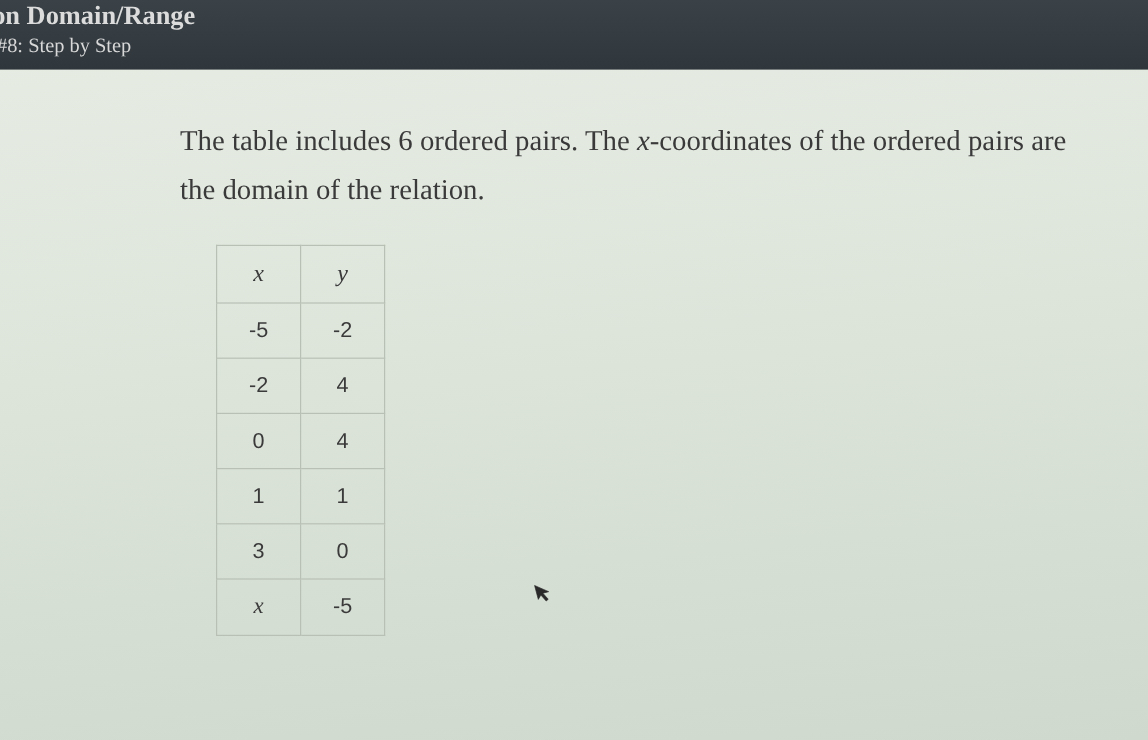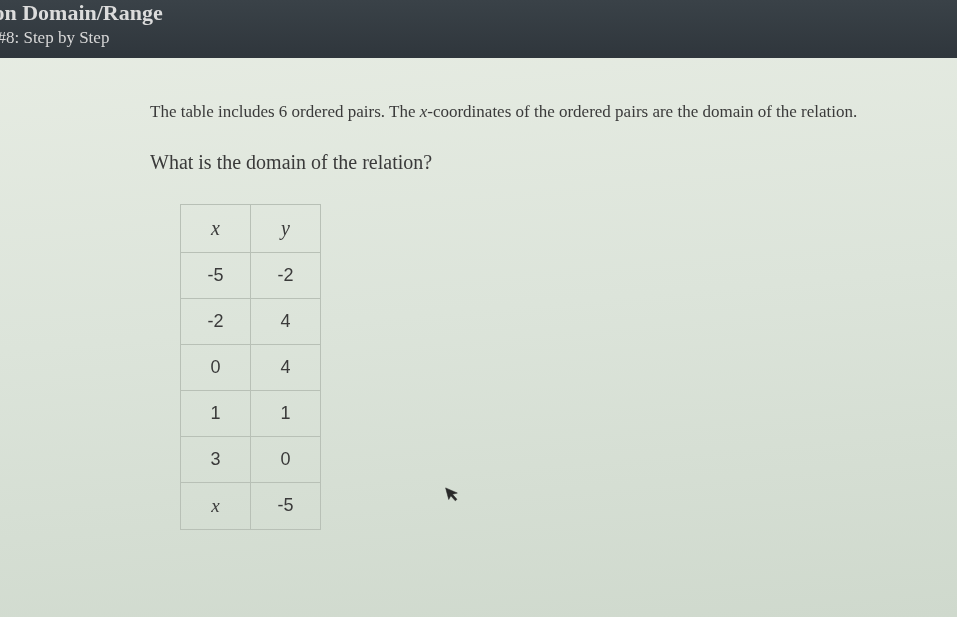--- a/index.html
+++ b/index.html
@@ -31,21 +31,21 @@
       font-size: 17px;
       color: #d8d8d8;
       padding-left: 0;
       margin-left: -20px;
       margin-top: 2px;
     }
     .content {
       padding: 40px 60px 30px 150px;
     }
     .intro-text {
-      font-size: 17px;
+      font-size: 24px;
       color: #3a3a3a;
       line-height: 1.7;
       margin-bottom: 24px;
     }
     .intro-text em {
       font-style: italic;
     }
     .question-text {
       font-size: 20px;
       color: #3a3a3a;
@@ -93,21 +93,20 @@
 
 <div class="header">
   <div class="header-title">tion Domain/Range</div>
   <div class="header-subtitle">m #8: Step by Step</div>
 </div>
 
 <div class="content">
   <p class="intro-text">
     <span>The table includes 6 ordered pairs. The </span><em>x</em><span>-coordinates of the ordered pairs are the domain of the relation.</span>
   </p>
-  <p class="question-text">What is the domain of the relation?</p>
 
   <table class="data-table">
     <thead>
       <tr>
         <th>x</th>
         <th>y</th>
       </tr>
     </thead>
     <tbody>
       <tr>

